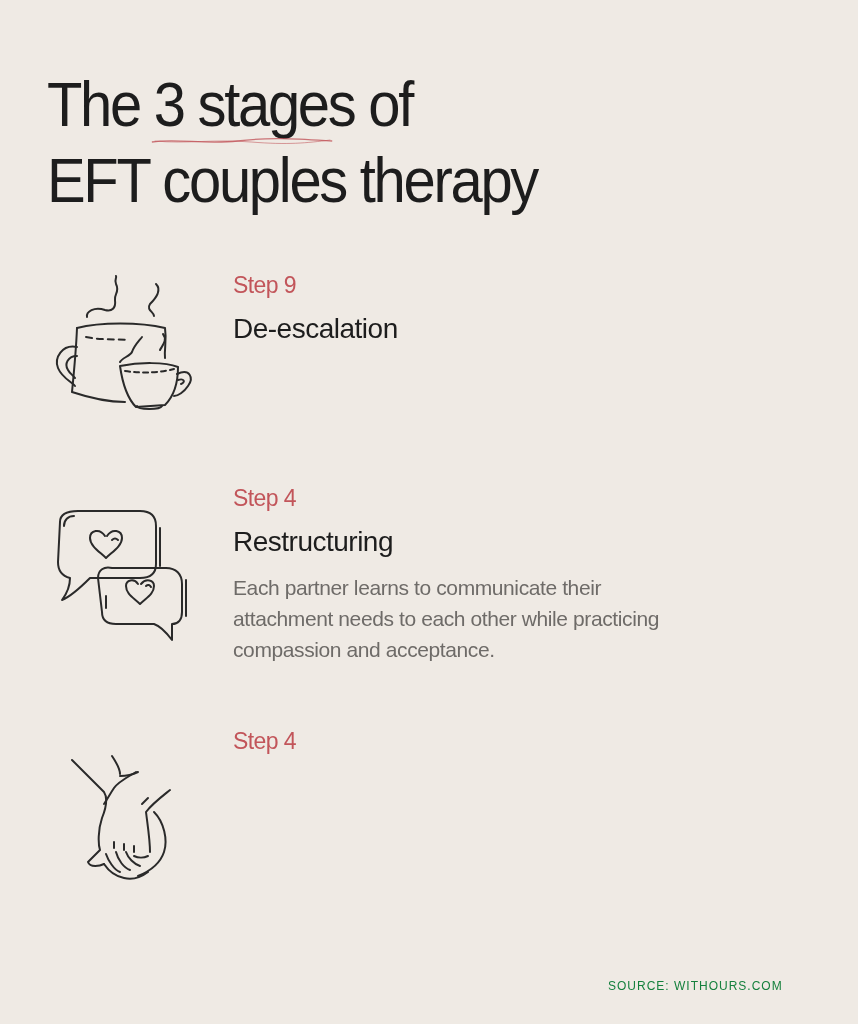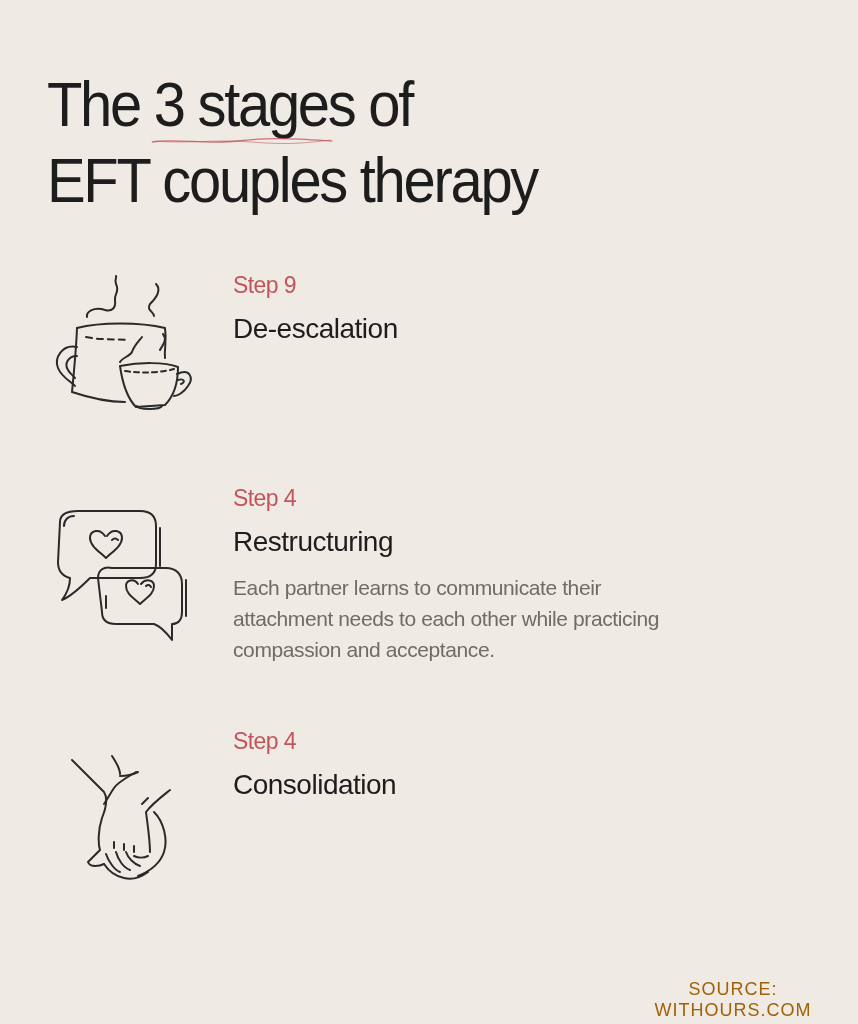--- a/index.html
+++ b/index.html
@@ -29,21 +29,21 @@
     .step-name {
       color: #1d1d1d; font-size: 28px; line-height: 36px; margin-top: 12px; letter-spacing: -0.5px;
     }
     .step-desc {
       color: #6e6b68; font-size: 21px; line-height: 31px; margin-top: 12px; letter-spacing: -0.4px;
       white-space: pre-line;
     }
     .icon { position: absolute; }
     .source {
       position: absolute; left: 608px; top: 979px;
-      font-size: 18px; letter-spacing: 1px; color: #a16207; text-align: center;
+      font-size: 12px; letter-spacing: 1px; color: #15803d; text-align: center;
     }
   </style>
 </head>
 <body>
 
 <div class="title">
   <div><span>The </span><span class="hl"><span>3 stages</span><svg class="squiggle" viewBox="0 0 200 10" preserveAspectRatio="none">
           <path d="M2 6 C 30 2, 60 9, 95 5 S 160 3, 198 5" stroke="#c2555a" stroke-width="1.3" fill="none" opacity="0.8"></path>
           <path d="M5 5 C 40 8, 70 3, 110 6 S 170 7, 196 4" stroke="#c2555a" stroke-width="1" fill="none" opacity="0.6"></path>
         </svg></span><span> of</span></div>
@@ -106,16 +106,15 @@
 <div class="step" style="top:484px">
   <div class="step-label">Step 4</div>
   <div class="step-name">Restructuring</div>
   <div class="step-desc">Each partner learns to communicate their
 attachment needs to each other while practicing
 compassion and acceptance.</div>
 </div>
 
 <div class="step" style="top:727px">
   <div class="step-label">Step 4</div>
-  <div class="step-name">Consolidation</div>
 </div>
 
 <div class="source">SOURCE: WITHOURS.COM</div>
 
 </body></html>

